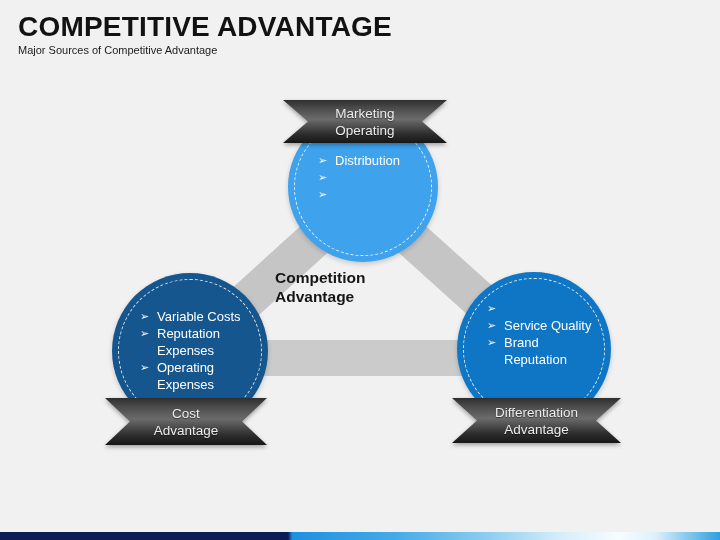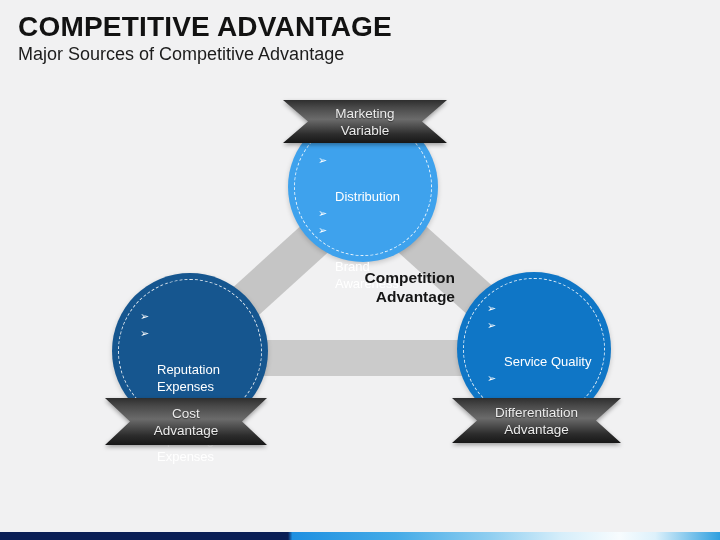--- a/index.html
+++ b/index.html
@@ -12,21 +12,21 @@
     position:relative;width:720px;height:540px;overflow:hidden;
     background:#f1f1f2;
   }
   
   .title{
     position:absolute;left:18px;top:11px;
     font-size:28px;font-weight:bold;color:#121212;letter-spacing:.2px;
   }
   .subtitle{
     position:absolute;left:18px;top:44px;
-    font-size:18px;color:#1c1c1c;
+    font-size:11px;color:#1c1c1c;
   }
   
   .connectors{position:absolute;left:0;top:0;}
   
   .node-circle{
     position:absolute;border-radius:50%;
     box-shadow:0 2px 5px rgba(0,0,0,.18);
   }
   .node-circle .ring{
     position:absolute;left:6px;top:6px;right:6px;bottom:6px;
@@ -44,25 +44,25 @@
   .circle-left .node-list{top:35px;left:28px;}
   .circle-right.node-circle .node-list{top:28px;left:30px;}
   .node-item{
     display:flex;align-items:flex-start;
     color:#ffffff;font-size:13px;line-height:17px;
   }
   .bullet{
     flex:0 0 17px;width:17px;font-size:11px;line-height:17px;color:#ffffff;
     transform:translateY(-.5px);
   }
-  .item-text{flex:1 1 auto;margin-top:36px;}
+  .item-text{flex:1 1 auto;}
   
   .center-label{
     position:absolute;left:275px;top:268px;width:180px;
-    text-align:right;font-size:15.5px;font-weight:bold;color:#161616;
+    text-align:left;font-size:15.5px;font-weight:bold;color:#161616;
     line-height:19px;white-space:pre-line;
   }
   
   .ribbon-wrap{position:absolute;filter:drop-shadow(0 2px 2px rgba(0,0,0,.35));}
   .ribbon{
     width:100%;height:100%;
     clip-path:polygon(0 0,100% 0,calc(100% - 25px) 50%,100% 100%,0 100%,25px 50%);
     background:linear-gradient(180deg,#2e2e2e 0%,#4a4a4a 18%,#6b6b6b 45%,#2c2c2c 80%,#171717 100%);
     display:flex;align-items:center;justify-content:center;
   }
@@ -101,30 +101,30 @@
     <div class="node-list">
       <div class="node-item">
         <span class="bullet">➢</span>
         <span class="item-text">Distribution</span>
       </div>
       <div class="node-item">
         <span class="bullet">➢</span>
       </div>
       <div class="node-item">
         <span class="bullet">➢</span>
-        <span class="item-text">Brand Awareness</span>
       </div>
     </div>
   </div>
 
   <div class="node-circle circle-left">
     <div class="ring"></div>
     <div class="node-list">
       <div class="node-item">
         <span class="bullet">➢</span>
+        <span class="item-text">Variable Costs</span>
       </div>
       <div class="node-item">
         <span class="bullet">➢</span>
         <span class="item-text">Reputation Expenses</span>
       </div>
       <div class="node-item">
         <span class="bullet">➢</span>
         <span class="item-text">Operating Expenses</span>
       </div>
     </div>
@@ -135,31 +135,32 @@
     <div class="node-list">
       <div class="node-item">
         <span class="bullet">➢</span>
       </div>
       <div class="node-item">
         <span class="bullet">➢</span>
         <span class="item-text">Service Quality</span>
       </div>
       <div class="node-item">
         <span class="bullet">➢</span>
+        <span class="item-text">Brand Reputation</span>
       </div>
     </div>
   </div>
 
   <div class="center-label">Competition
 Advantage</div>
 
   <div class="ribbon-wrap ribbon-top">
     <div class="ribbon">
       <div class="ribbon-label">Marketing
-Variable</div>
+Operating</div>
     </div>
   </div>
 
   <div class="ribbon-wrap ribbon-left">
     <div class="ribbon">
       <div class="ribbon-label">Cost
 Advantage</div>
     </div>
   </div>
 

